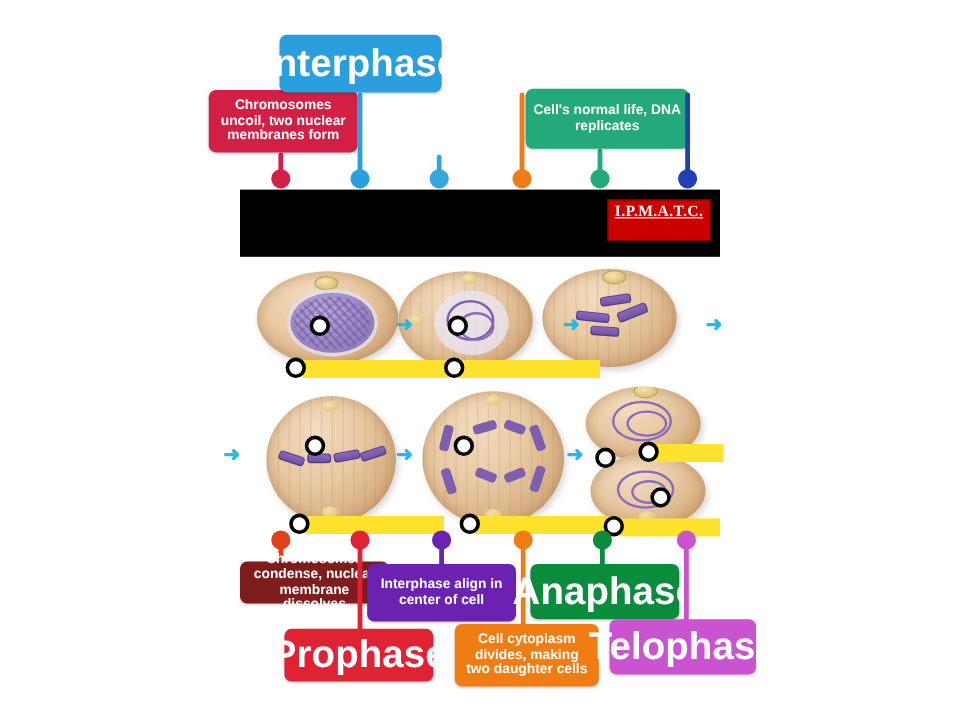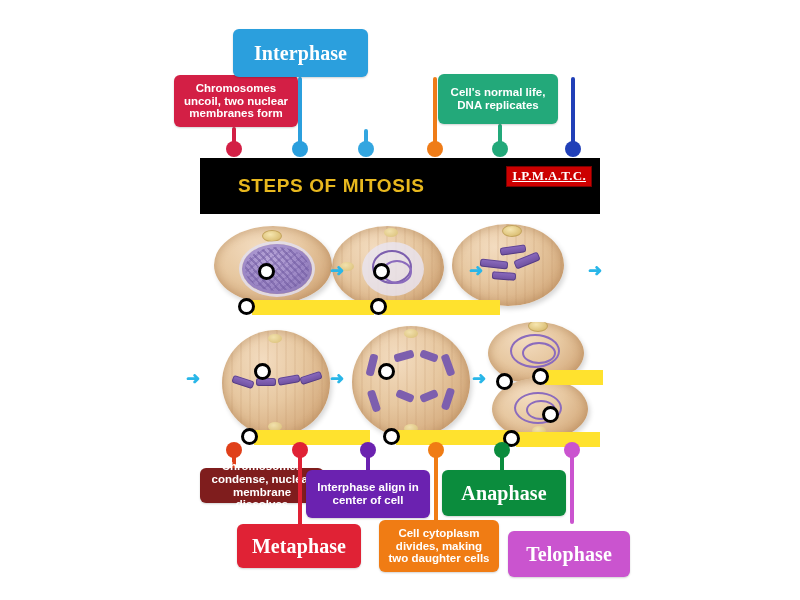--- a/index.html
+++ b/index.html
@@ -26,21 +26,21 @@
     border-radius: 6px;
     color: #ffffff;
     text-align: center;
     font-weight: bold;
     display: flex;
     align-items: center;
     justify-content: center;
     line-height: 1.12;
     box-shadow: 0 1px 2px rgba(0,0,0,.18);
   }
-  .chip.title  { font-size: 20px; letter-spacing: .1px; font-family: Liberation Serif, serif; }
+  .chip.title  { font-size: 32px; letter-spacing: .1px; }
   .chip.desc   { font-size: 11.5px; padding: 4px 6px; }
 
   
   .pin {
     position: absolute;
     width: 4px;
     border-radius: 2px;
   }
   .pin .dot {
     position: absolute;
@@ -68,21 +68,21 @@
     margin-left: 38px;
   }
   #ipmatc {
     position: absolute;
     background: #cc0000;
     color: #ffffff;
     font-family: "Liberation Serif", serif;
     font-weight: bold;
     font-size: 13px;
     letter-spacing: .3px;
-    padding: 1px 5px 2px 5px;
+    padding: 1px 5px 16px 5px;
     border: 1px solid #7a0000;
     text-decoration: underline;
     white-space: nowrap;
   }
 
   
   #figure {
     position: absolute;
     left: 200px; top: 218px;
     width: 400px; height: 232px;
@@ -184,21 +184,20 @@
     background: #ffe22e;
     cursor: pointer;
   }
 </style>
 </head>
 <body>
 
 <div id="stage">
 
   <div id="banner" style="left: 200px; top: 158px; width: 400px; height: 56px; background: rgb(0, 0, 0);">
-    <span id="banner-title" style="color: rgb(232, 184, 30);">STEPS OF MITOSIS</span>
     <span id="ipmatc" style="right: 8px; top: 8px; background: rgb(204, 0, 0);">I.P.M.A.T.C.</span>
   </div>
 
   <div id="figure">
 
     <div class="cell" style="left:14px; top:8px; width:118px; height:78px;">
       <div class="rim"></div>
       <div class="nucleolus" style="left:48px; top:4px;"></div>
       <div class="nucleus" style="left:28px; top:18px; width:70px; height:50px;">
         <div class="chromatin"></div>
@@ -303,43 +302,43 @@
       <div class="chip title" style="background: rgb(43, 159, 221); left: 233px; top: 29px; width: 135px; height: 48px;">Interphase</div>
       <div class="pin down" style="background: rgb(51, 166, 224); left: 364px; top: 129px; height: 20px;">
         <div class="dot" style="background: rgb(51, 166, 224);"></div>
       </div>
       <div class="pin down" style="background: rgb(239, 124, 24); left: 433px; top: 77px; height: 72px;">
         <div class="dot" style="background: rgb(239, 124, 24);"></div>
       </div>
       <div class="pin down" style="background: rgb(35, 169, 122); left: 498px; top: 124px; height: 25px;">
         <div class="dot" style="background: rgb(35, 169, 122);"></div>
       </div>
-      <div class="chip desc" style="background: rgb(35, 169, 122); left: 438px; top: 74px; width: 120px; height: 50px;">Cell's normal life, DNA replicates</div>
+      <div class="chip desc" style="background: rgb(35, 169, 122); left: 438px; top: 74px; width: 136px; height: 50px;">Cell's normal life, DNA replicates</div>
       <div class="pin down" style="background: rgb(33, 64, 184); left: 571px; top: 77px; height: 72px;">
         <div class="dot" style="background: rgb(33, 64, 184);"></div>
       </div>
       <div class="pin up" style="background: rgb(224, 64, 26); left: 232px; top: 450px; height: 20px;">
         <div class="dot" style="background: rgb(224, 64, 26);"></div>
       </div>
       <div class="chip desc" style="background: #7f1d1d; left: 174px; top: 468px; width: 124px; height: 35px; margin-left: 26px;">Chromosomes condense, nuclear membrane dissolves</div>
       <div class="pin up" style="background: rgb(224, 34, 53); left: 298px; top: 450px; height: 76px;">
         <div class="dot" style="background: rgb(224, 34, 53);"></div>
       </div>
-      <div class="chip title" style="background: rgb(224, 34, 53); left: 237px; top: 524px; width: 124px; height: 44px;">Metaphase</div>
+      <div class="chip title" style="background: rgb(224, 34, 53); left: 237px; top: 524px; width: 124px; height: 44px;">Prophase</div>
       <div class="pin up" style="background: rgb(107, 34, 176); left: 366px; top: 450px; height: 22px;">
         <div class="dot" style="background: rgb(107, 34, 176);"></div>
       </div>
       <div class="chip desc" style="background: rgb(107, 34, 176); left: 306px; top: 470px; width: 124px; height: 48px;">Interphase align in center of cell</div>
       <div class="pin up" style="background: rgb(240, 124, 20); left: 434px; top: 450px; height: 72px;">
         <div class="dot" style="background: rgb(240, 124, 20);"></div>
       </div>
       <div class="chip desc" style="background: rgb(240, 124, 20); left: 379px; top: 520px; width: 120px; height: 52px;">Cell cytoplasm divides, making two daughter cells</div>
       <div class="pin up" style="background: rgb(11, 140, 61); left: 500px; top: 450px; height: 22px;">
         <div class="dot" style="background: rgb(11, 140, 61);"></div>
       </div>
       <div class="chip title" style="background: rgb(11, 140, 61); left: 442px; top: 470px; width: 124px; height: 46px;">Anaphase</div>
       <div class="pin up" style="background: rgb(202, 84, 207); left: 570px; top: 450px; height: 74px;">
         <div class="dot" style="background: rgb(202, 84, 207);"></div>
       </div>
-      <div class="chip title" style="background: rgb(202, 84, 207); left: 508px; top: 531px; width: 122px; height: 46px;">Telophase</div>
+      <div class="chip title" style="background: rgb(202, 84, 207); left: 508px; top: 516px; width: 122px; height: 46px;">Telophase</div>
     </div>
 
 </div>
 
 </body></html>

